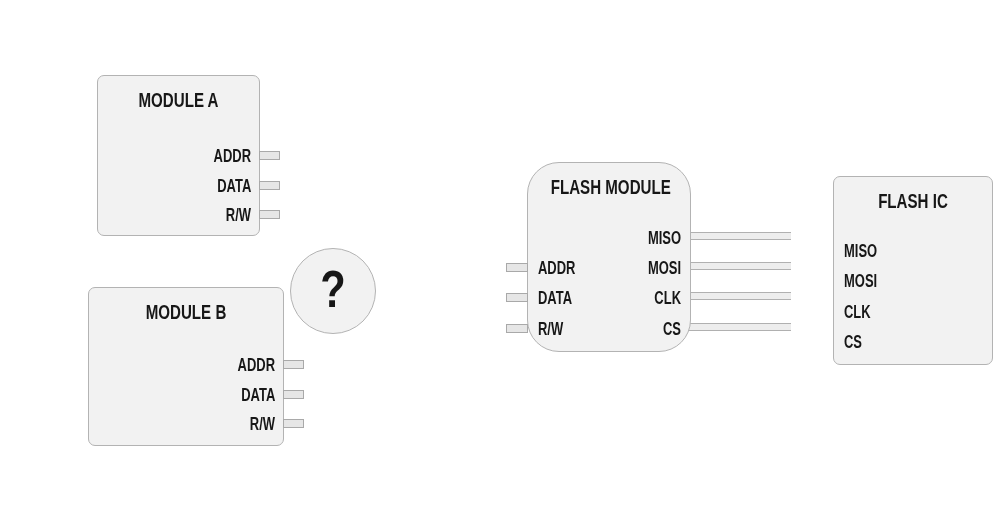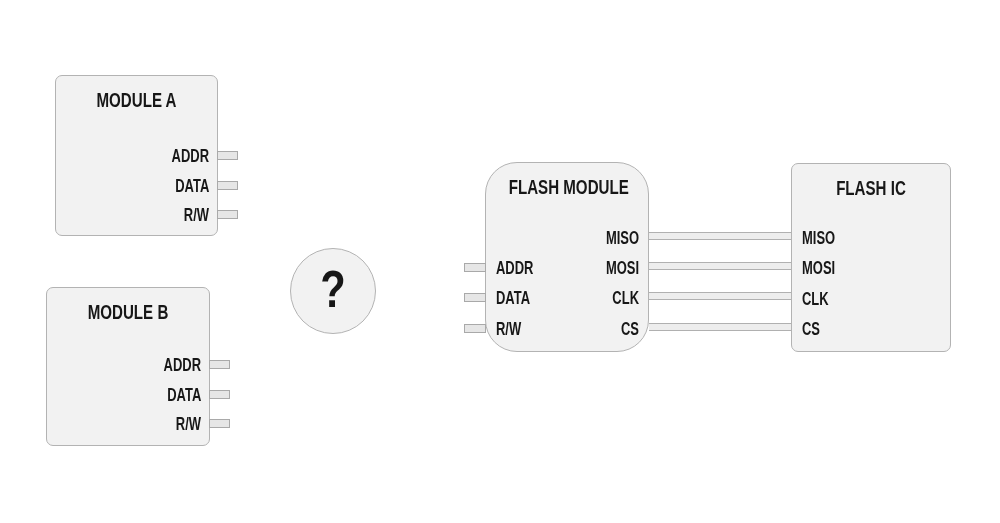--- a/index.html
+++ b/index.html
@@ -5,21 +5,21 @@
   :root{
     --background:#ffffff; --box_fill:#f2f2f2; --box_border:#b3b3b3;
     --pin_fill:#e6e6e6; --pin_border:#a9a9a9;
     --wire_fill:#ededed; --wire_border:#b0b0b0; --text:#171717;
   }
   html,body{margin:0;padding:0;}
   body{background:var(--background);font-family:"Liberation Sans",sans-serif;}
   .canvas{position:relative;width:1000px;height:523px;background:var(--background);overflow:hidden;}
   .box{
     position:absolute;background:var(--box_fill);
-    border:1.5px solid var(--box_border);border-radius:7px;box-sizing:border-box;
+    border:1.5px solid var(--box_border);border-radius:7px;box-sizing:border-box;margin-left:42px;
   }
   .box-title{
     position:absolute;left:0;right:0;top:12px;text-align:center;
     font-size:21px;font-weight:bold;color:var(--text);line-height:24px;
     transform:scaleX(0.72);transform-origin:50% 50%;white-space:nowrap;
   }
   .pin-label{
     position:absolute;font-size:18px;font-weight:bold;color:var(--text);
     line-height:22px;white-space:nowrap;transform:scaleX(0.72);
   }
@@ -54,21 +54,21 @@
   <div class="box" style="left:55px;top:75px;width:163px;height:161px;">
     <div class="box-title">MODULE A</div>
     <span class="pin-label align-right" style="right:8px;top:69px;">ADDR</span>
     <span class="pin-label align-right" style="right:8px;top:99px;">DATA</span>
     <span class="pin-label align-right" style="right:8px;top:128px;">R/W</span>
     <span class="pin-stub stub-right" style="top:75px;"></span>
     <span class="pin-stub stub-right" style="top:105px;"></span>
     <span class="pin-stub stub-right" style="top:134px;"></span>
   </div>
 
-  <div class="box" style="left:46px;top:287px;width:164px;height:159px;">
+  <div class="box" style="left:46px;top:287px;width:196px;height:159px;">
     <div class="box-title">MODULE B</div>
     <span class="pin-label align-right" style="right:8px;top:66px;">ADDR</span>
     <span class="pin-label align-right" style="right:8px;top:96px;">DATA</span>
     <span class="pin-label align-right" style="right:8px;top:125px;">R/W</span>
     <span class="pin-stub stub-right" style="top:72px;"></span>
     <span class="pin-stub stub-right" style="top:102px;"></span>
     <span class="pin-stub stub-right" style="top:131px;"></span>
   </div>
 
   <div class="question-circle" style="left:290px;top:248px;">
@@ -90,21 +90,21 @@
     <span class="pin-stub stub-left" style="top:100px;"></span>
     <span class="pin-stub stub-left" style="top:130px;"></span>
     <span class="pin-stub stub-left" style="top:161px;"></span>
 
     <span class="pin-label align-right" style="right:9px;top:64px;">MISO</span>
     <span class="pin-label align-right" style="right:9px;top:94px;">MOSI</span>
     <span class="pin-label align-right" style="right:9px;top:124px;">CLK</span>
     <span class="pin-label align-right" style="right:9px;top:155px;">CS</span>
   </div>
 
-  <div class="box" style="left:791px;top:163px;width:160px;height:189px;">
+  <div class="box" style="left:791px;top:176px;width:160px;height:189px;">
     <div class="box-title">FLASH IC</div>
     <span class="pin-label align-left" style="left:10px;top:63px;">MISO</span>
     <span class="pin-label align-left" style="left:10px;top:93px;">MOSI</span>
     <span class="pin-label align-left" style="left:10px;top:124px;">CLK</span>
     <span class="pin-label align-left" style="left:10px;top:154px;">CS</span>
   </div>
 
 </div>
 
 </body></html>

